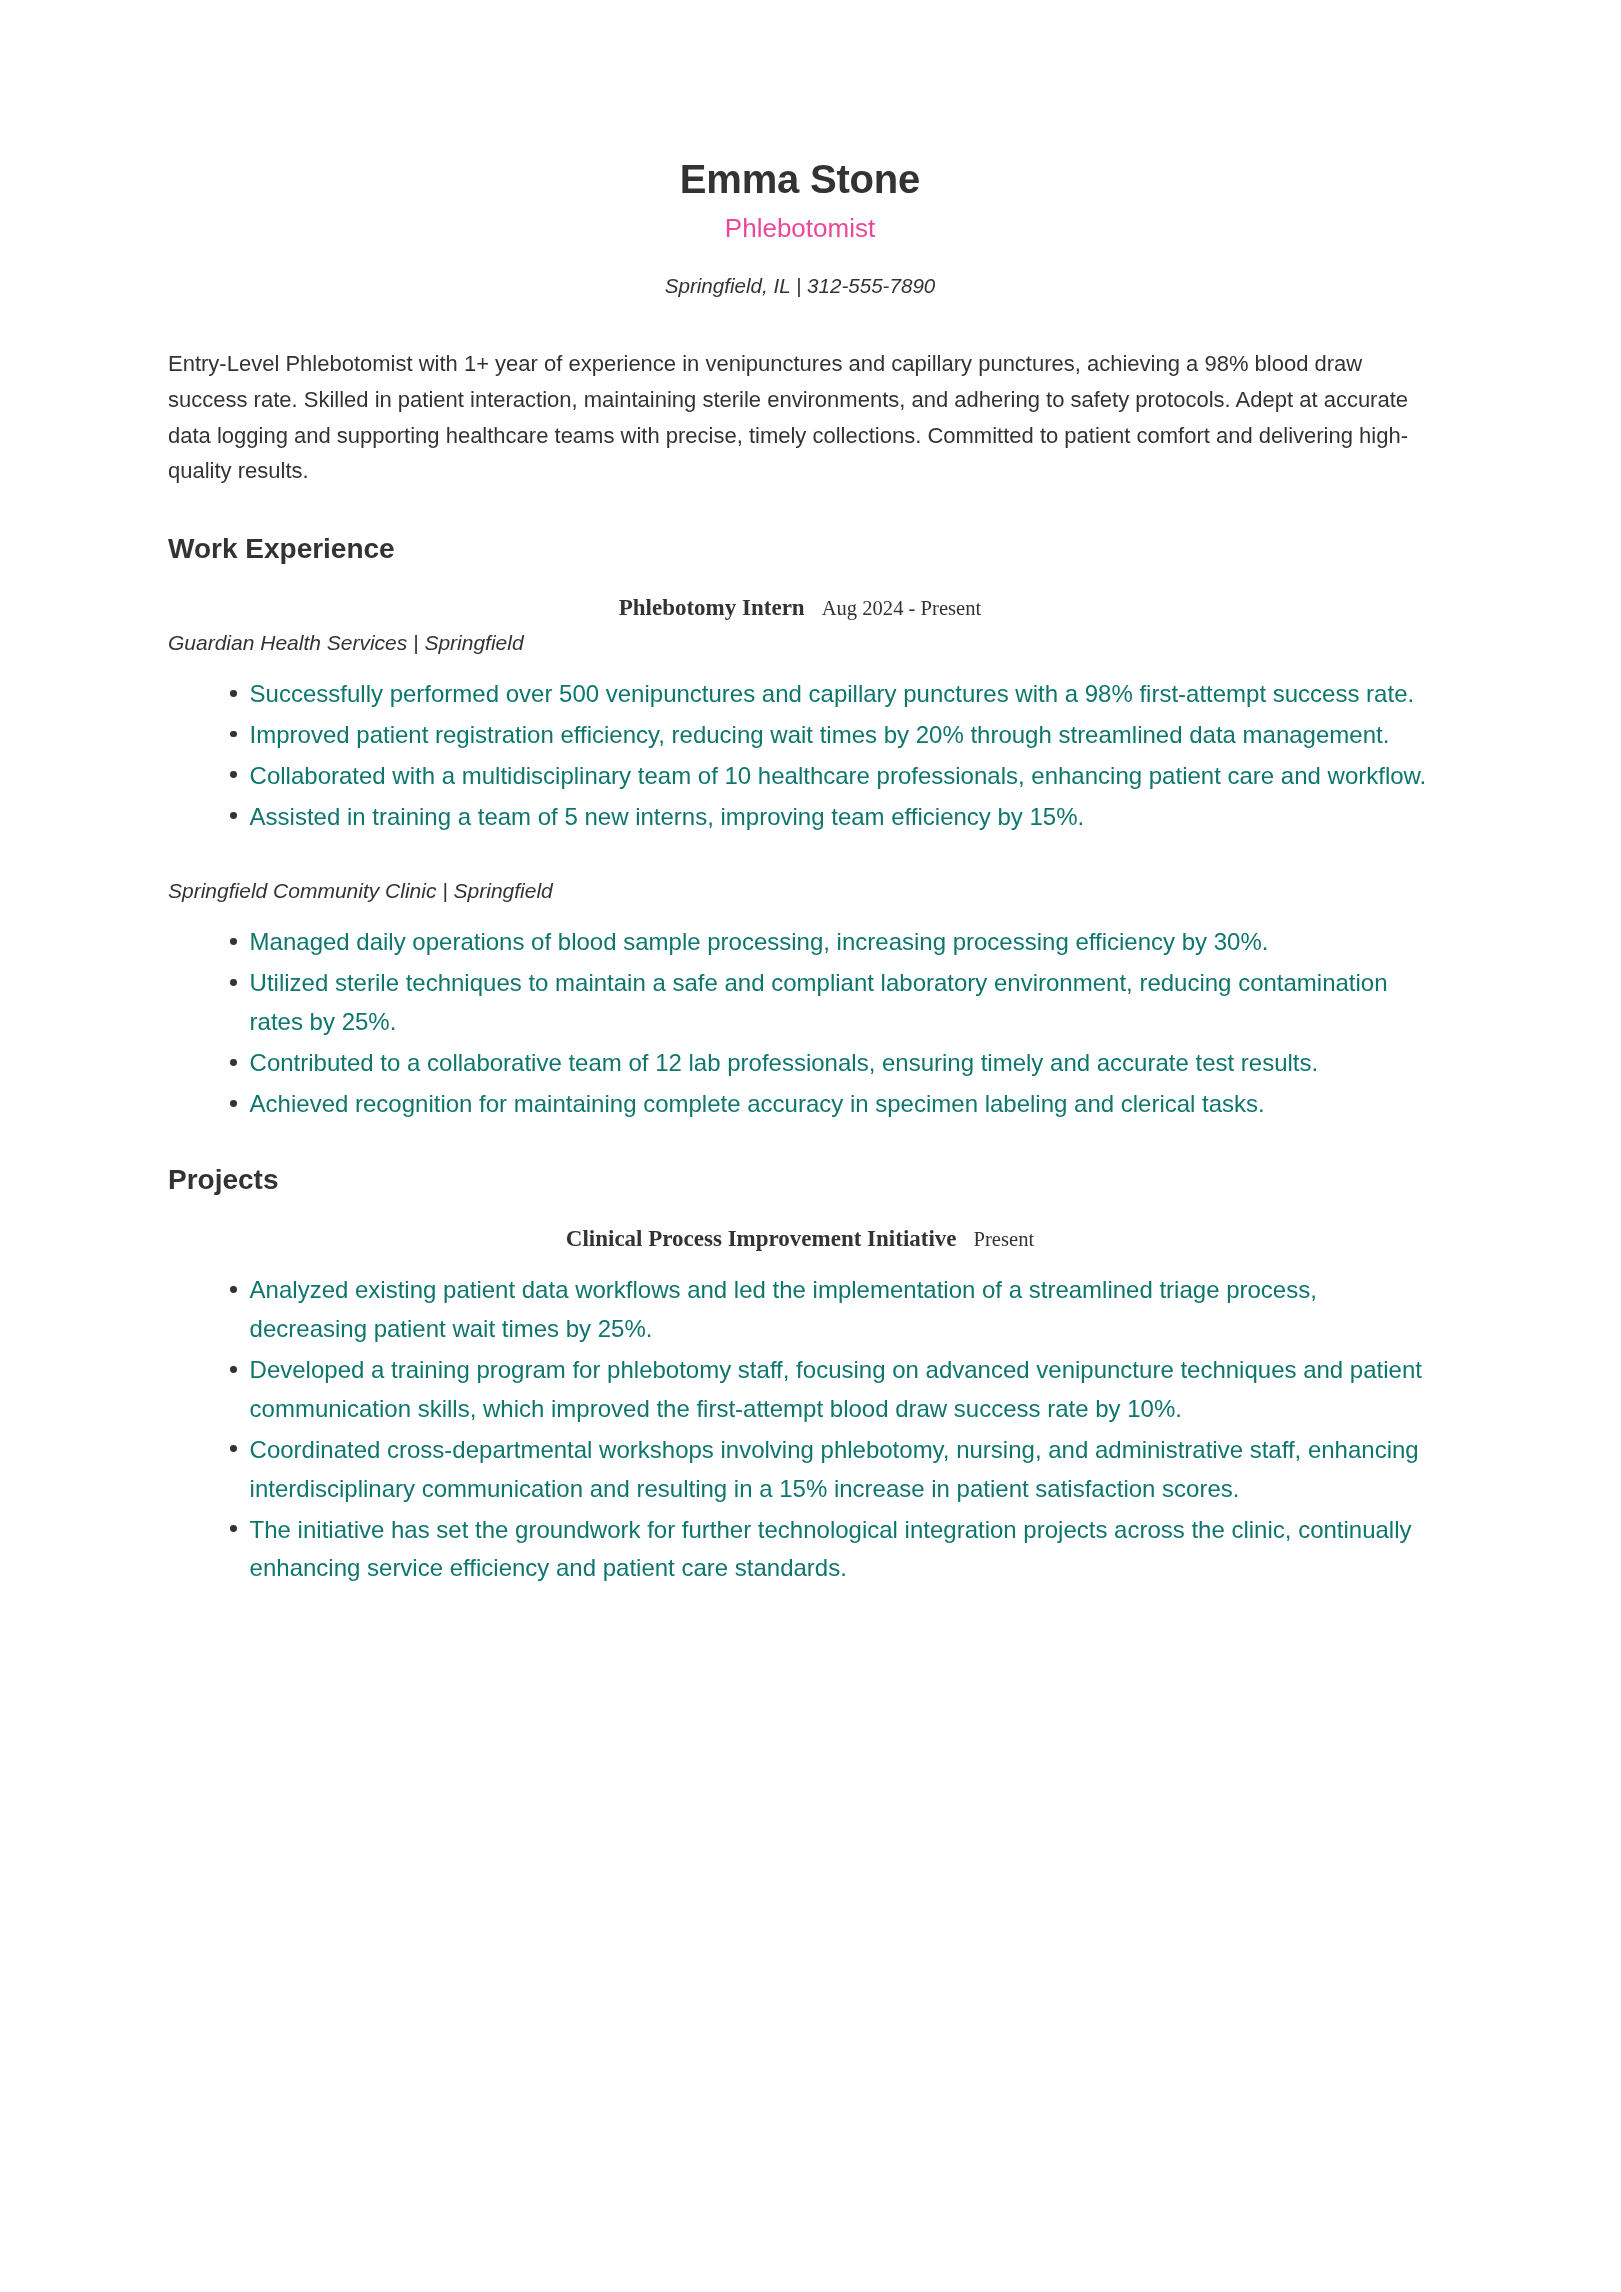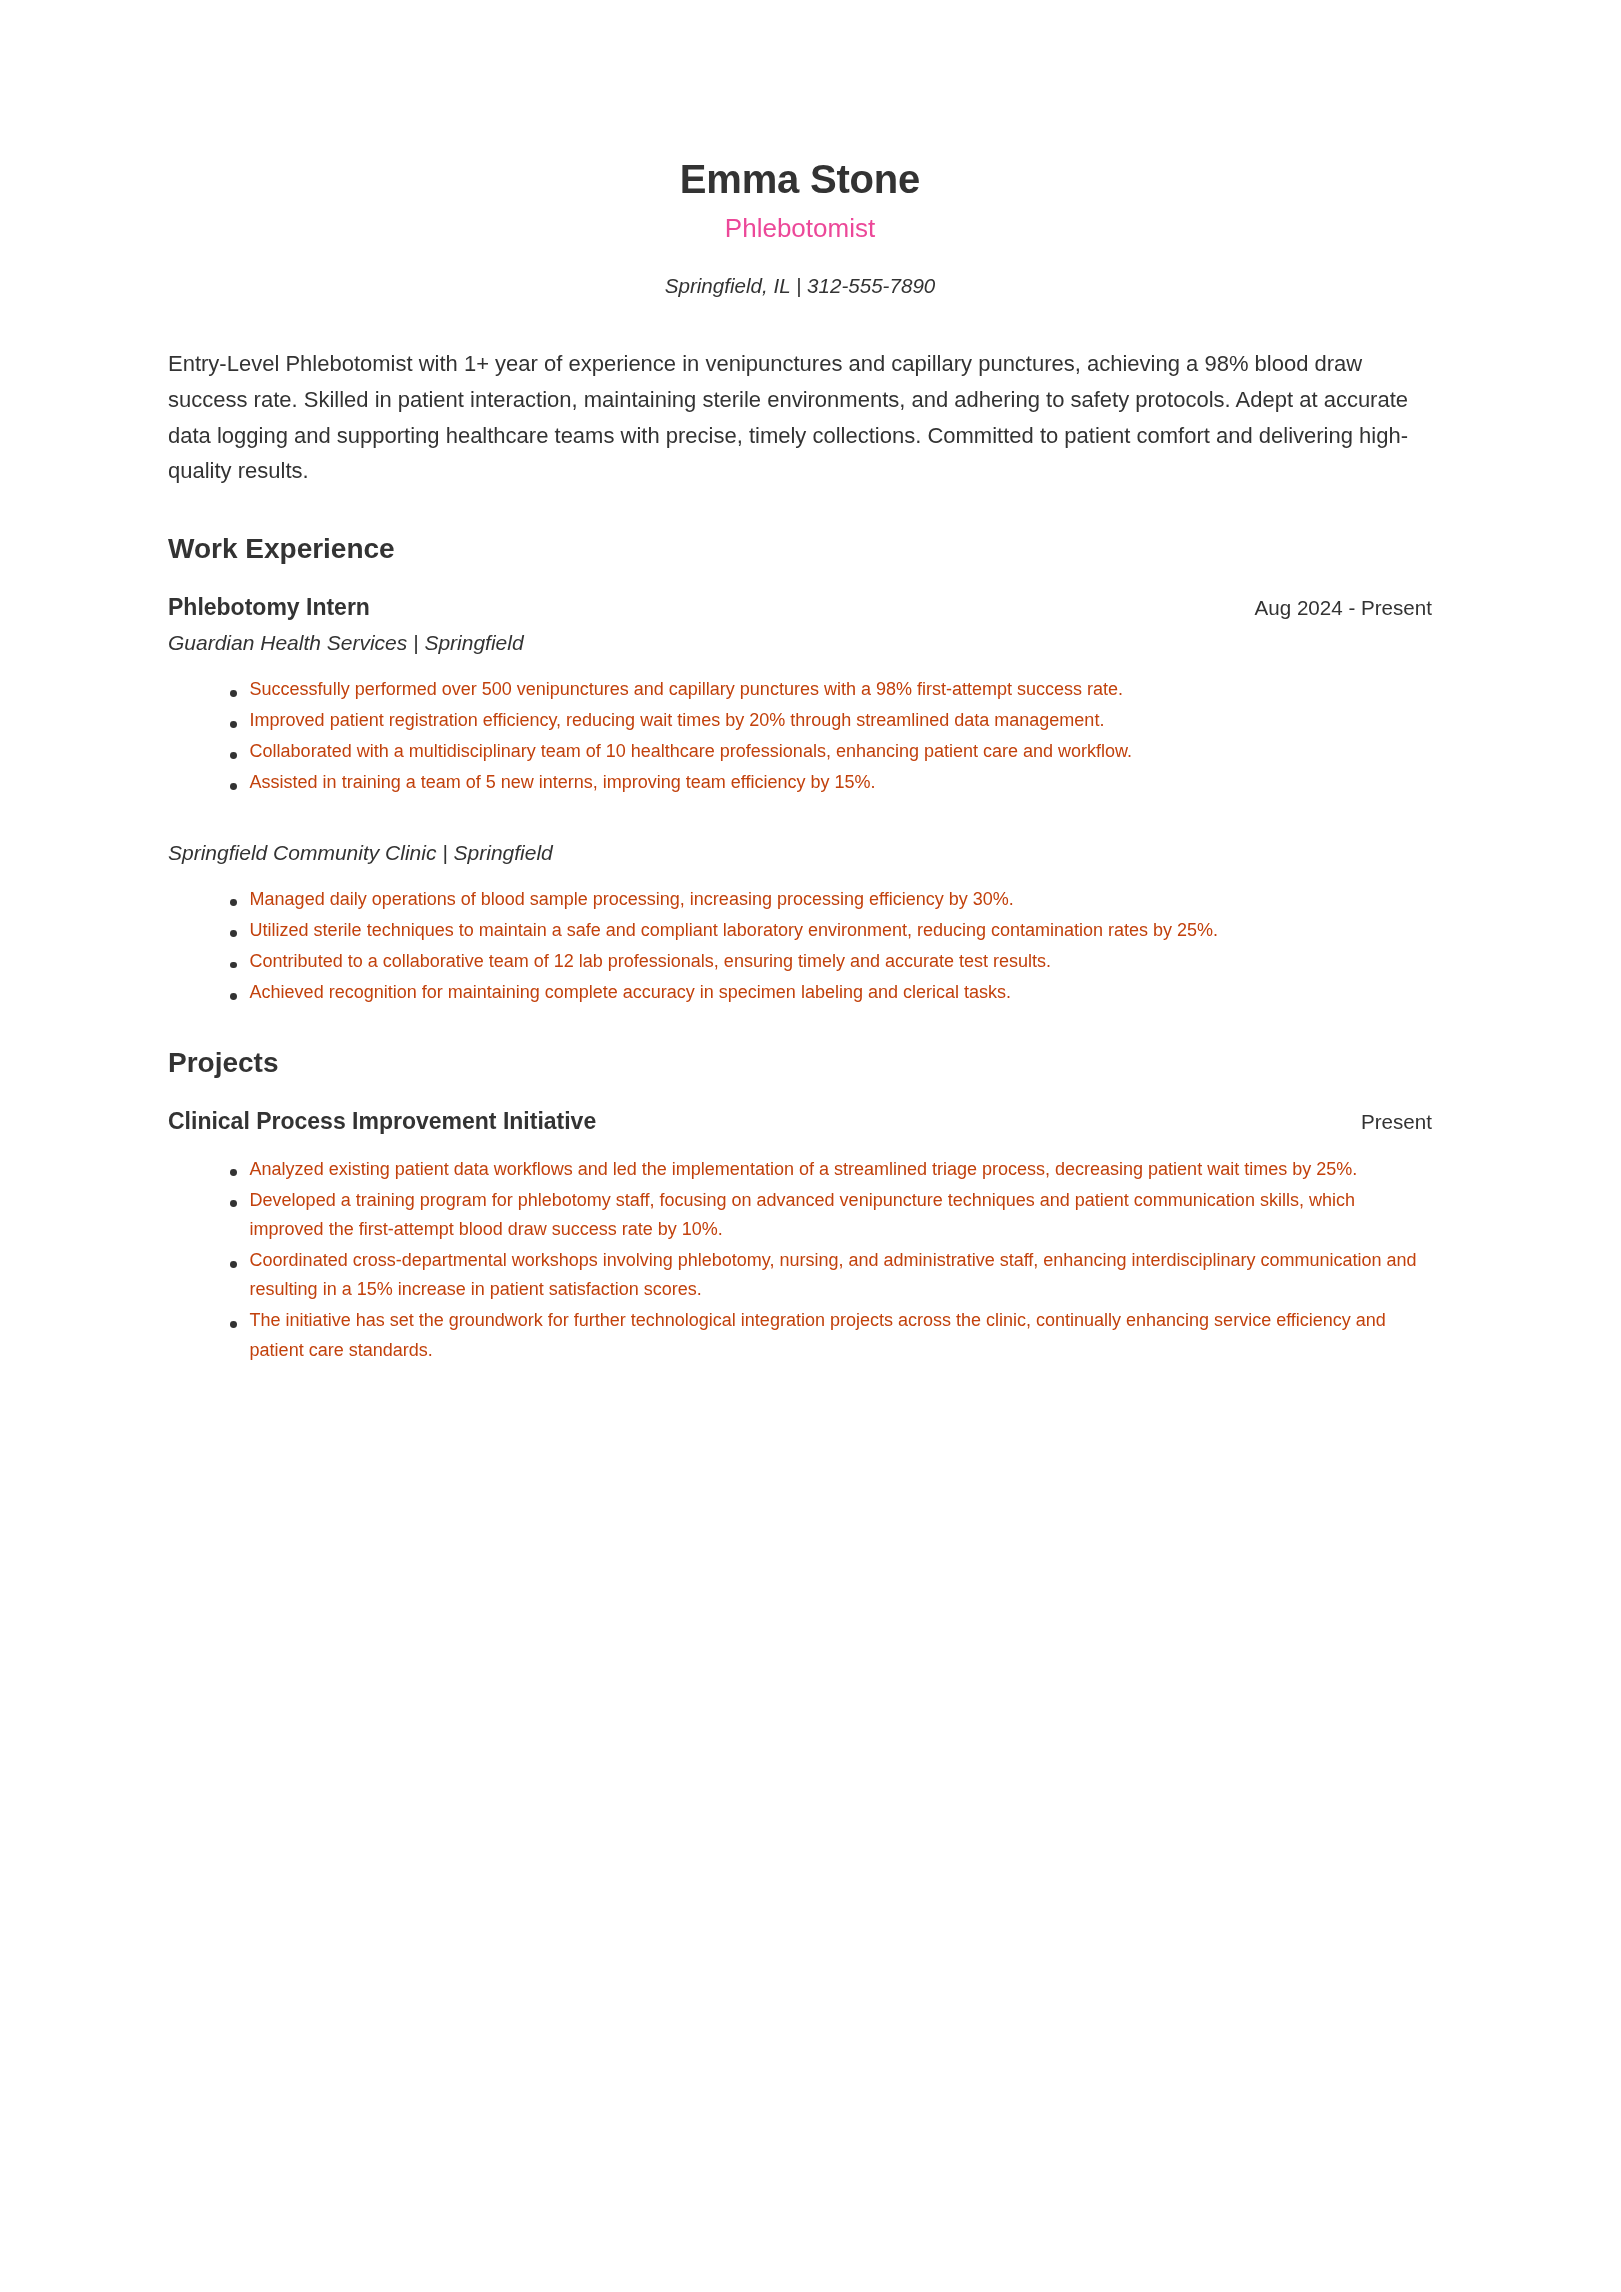--- a/index.html
+++ b/index.html
@@ -81,22 +81,23 @@
   
   .entry {
     margin-bottom: 5.9px;
   }
   .entry + .entry {
     margin-top: 41px;
   }
   .entry-row {
     display: flex;
     align-items: baseline;
-    justify-content: space-between;
+    justify-content: center;
     gap: 17px;
+    font-family: Liberation Serif, serif;
   }
   .entry-role {
     font-size: 23px;
     font-weight: bold;
     color: #333333;
     line-height: 1.3;
   }
   .entry-date {
     font-size: 20.6px;
     color: #333333;
@@ -113,23 +114,23 @@
   }
 
   
   ul.bullets {
     margin: 17.6px 0 0 0;
     padding: 0 0 0 62px;
     list-style: none;
   }
   ul.bullets li {
     position: relative;
-    font-size: 18px;
+    font-size: 24px;
     line-height: 1.62;
-    color: #c2410c;
+    color: #0f766e;
     margin-bottom: 2px;
     padding-left: 19.6px;
   }
   ul.bullets li::before {
     content: "";
     position: absolute;
     left: 0;
     top: 14.7px;
     width: 6.9px;
     height: 6.9px;

